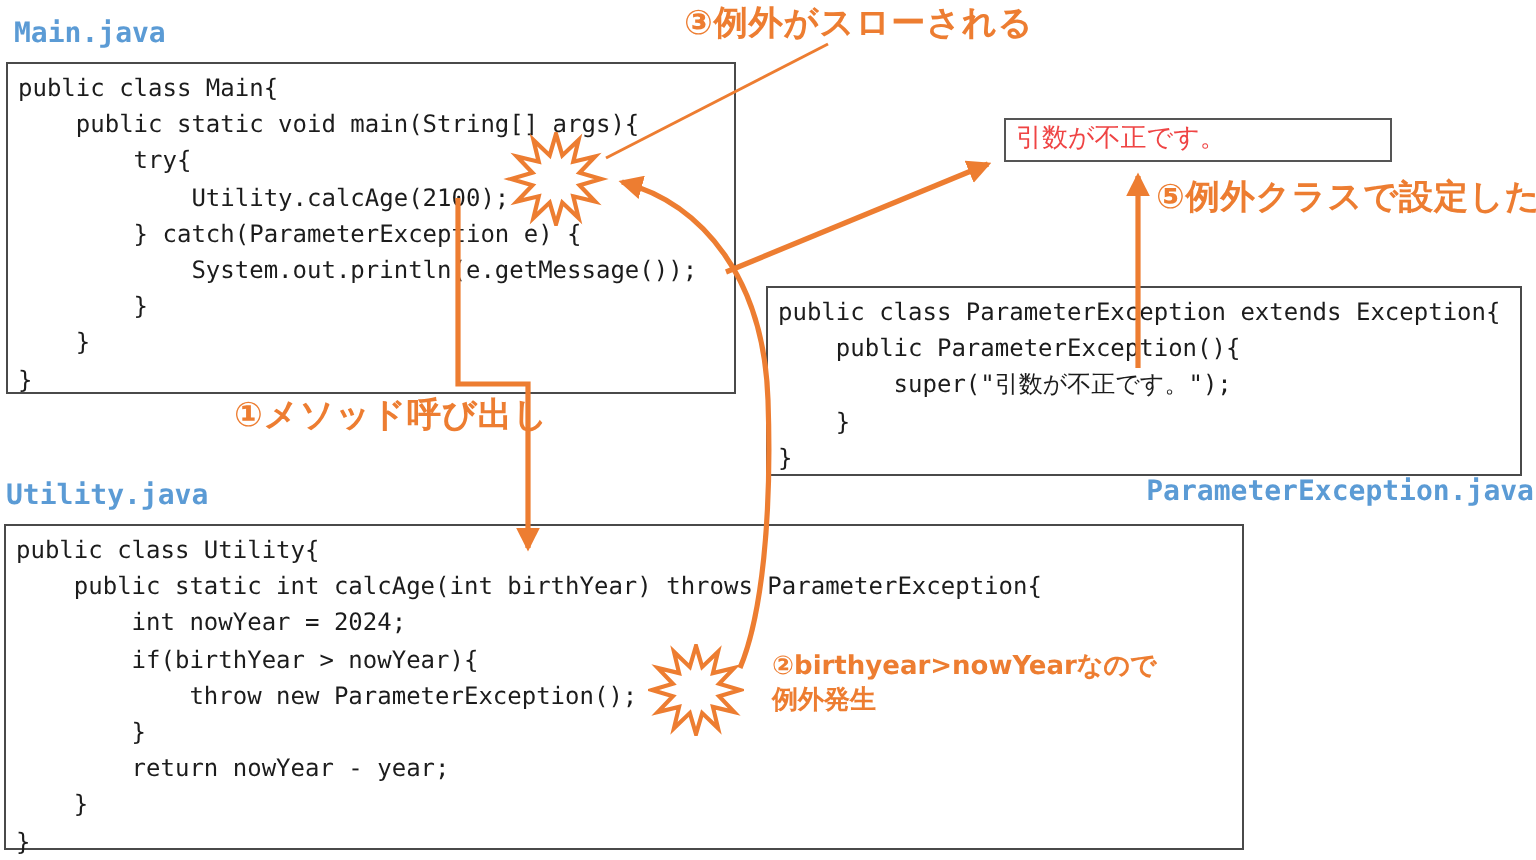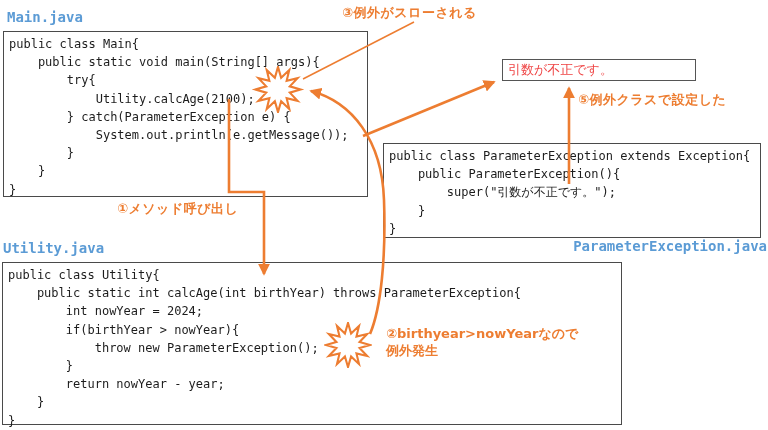--- a/index.html
+++ b/index.html
@@ -16,21 +16,21 @@
     font-size:12px;line-height:18.2px;color:#1c1c1c;
   }
   .file-label{
     position:absolute;color:#5B9BD5;font-weight:bold;font-size:14px;
     font-family:"DejaVu Sans Mono",monospace;letter-spacing:0px;white-space:nowrap;
   }
   .annot{
     position:absolute;color:#ED7D31;font-weight:bold;white-space:nowrap;
   }
   .annot div{white-space:nowrap;}
-  .a15{font-size:13px;letter-spacing:0.5px;line-height:15px;}
+  .a15{font-size:17px;letter-spacing:0.5px;line-height:15px;}
   .a13{font-size:13px;letter-spacing:0px;line-height:17px;}
   .a125{font-size:12.5px;letter-spacing:0px;line-height:13px;}
   .output-box{
     position:absolute;left:502px;top:59px;width:194px;height:22px;
     background:#fff;border:1.2px solid #555;box-sizing:border-box;
     font-size:13px;line-height:20px;padding-left:5px;color:#ef4444;
     font-family:"DejaVu Sans",sans-serif;
   }
   .burst{position:absolute;}
   .overlay{position:absolute;left:0;top:0;pointer-events:none;}

